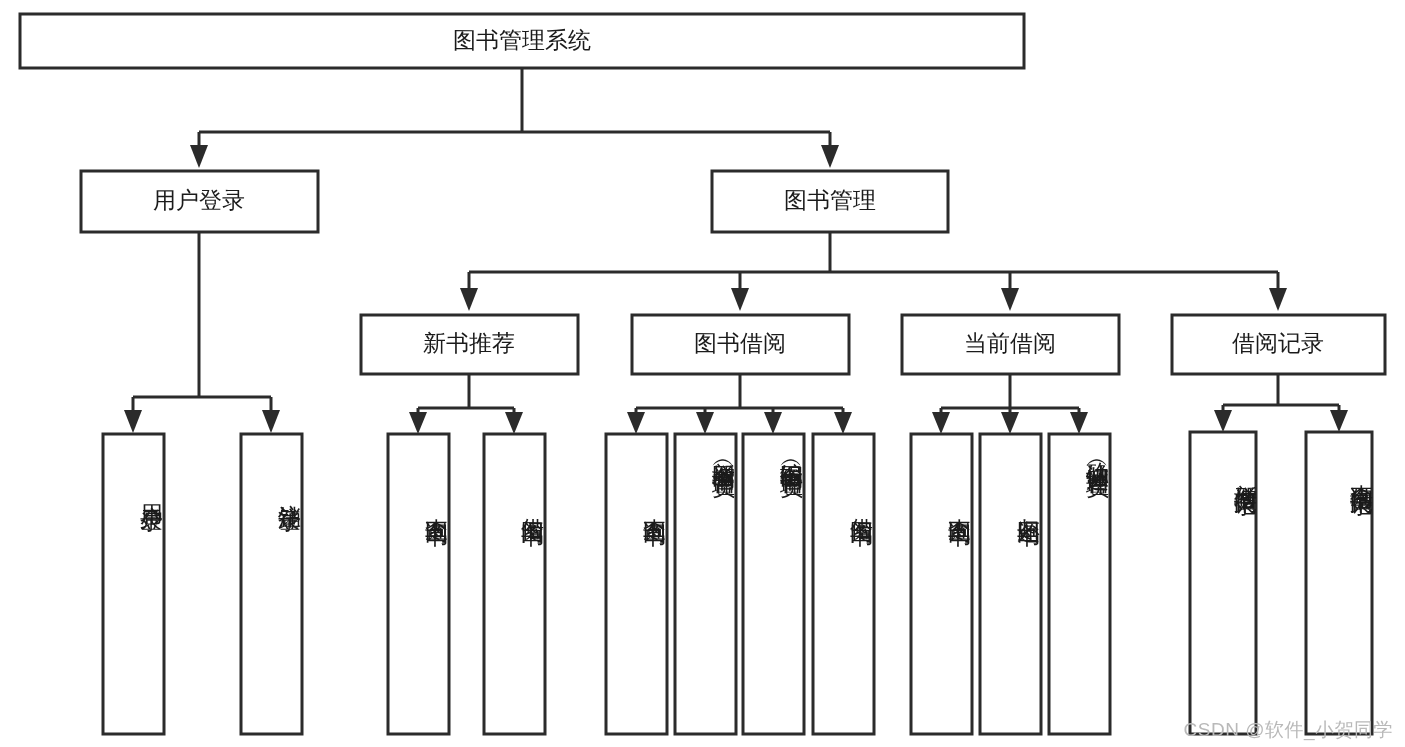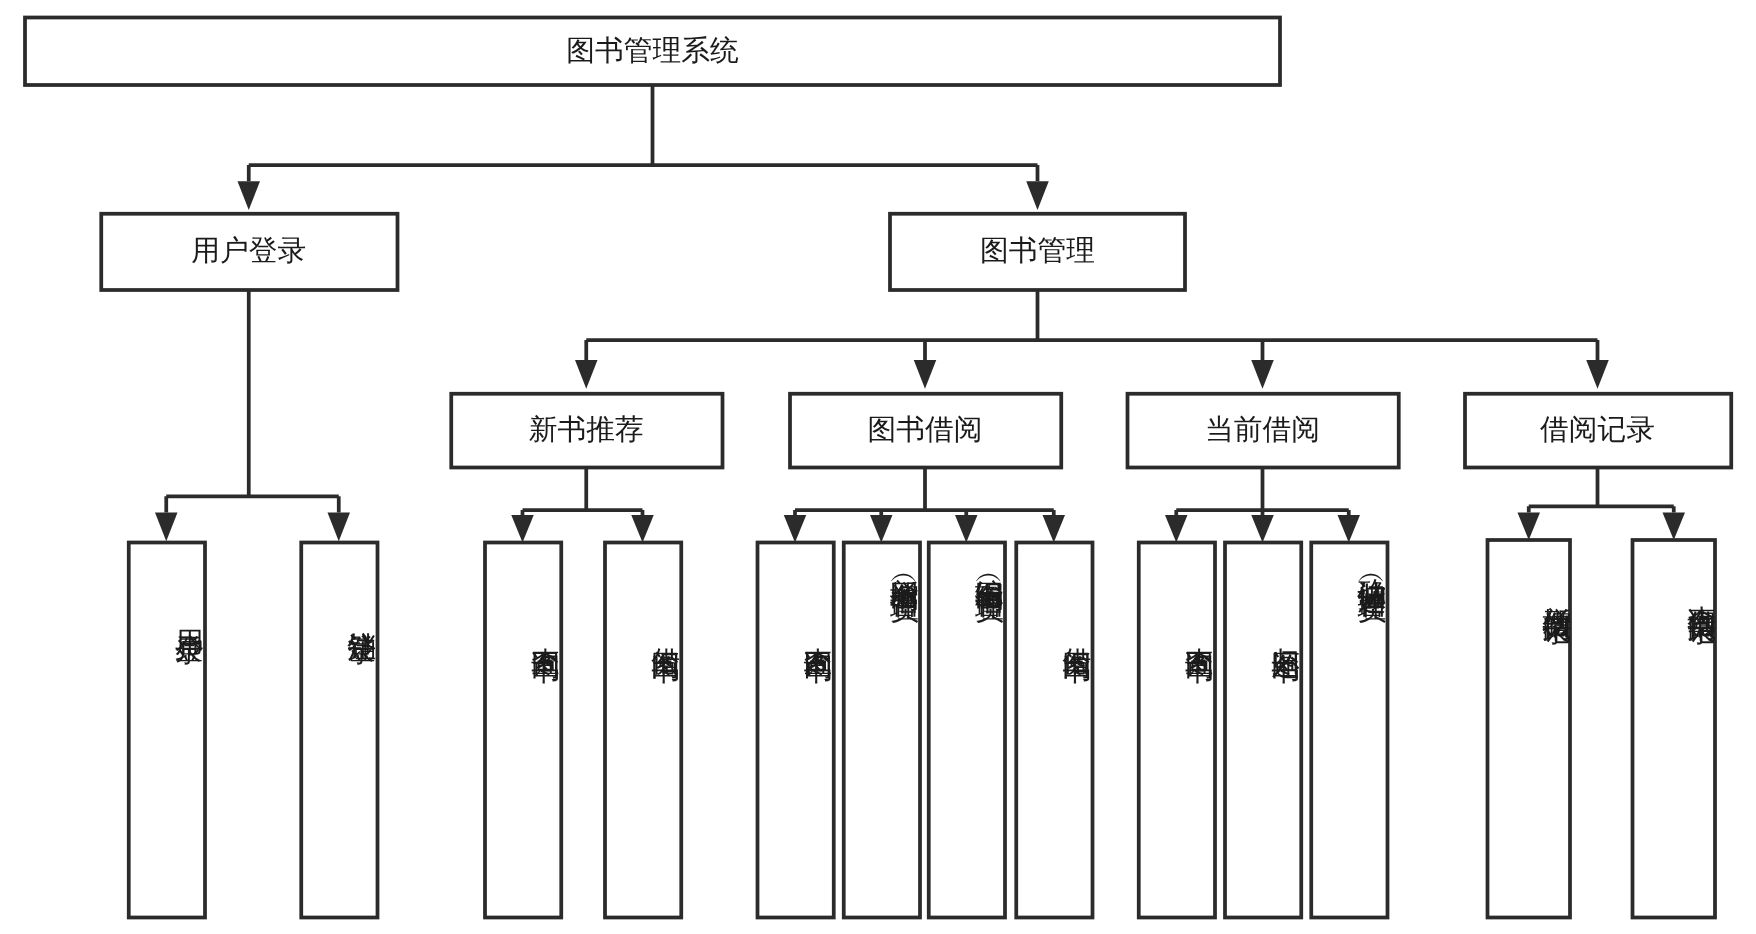--- a/index.html
+++ b/index.html
@@ -191,14 +191,15 @@
   <div class="node-label-v" style="left:743px; top:444px; width:61px; height:290px;">编辑图书（管理员）</div>
   <div class="node-label-v" style="left:813px; top:500px; width:61px; height:230px;">借阅图书</div>
 
   <div class="node-label-v" style="left:911px; top:500px; width:61px; height:230px;">查询图书</div>
   <div class="node-label-v" style="left:980px; top:500px; width:61px; height:230px;">归还图书</div>
   <div class="node-label-v" style="left:1049px; top:444px; width:61px; height:290px;">确认归还（管理员）</div>
 
   <div class="node-label-v" style="left:1192px; top:466px; width:66px; height:260px;">新增借阅记录</div>
   <div class="node-label-v" style="left:1308px; top:466px; width:66px; height:260px;">查询借阅记录</div>
 
+  <div class="watermark">CSDN @软件_小贺同学</div>
 
 </div>
 
 </body></html>

